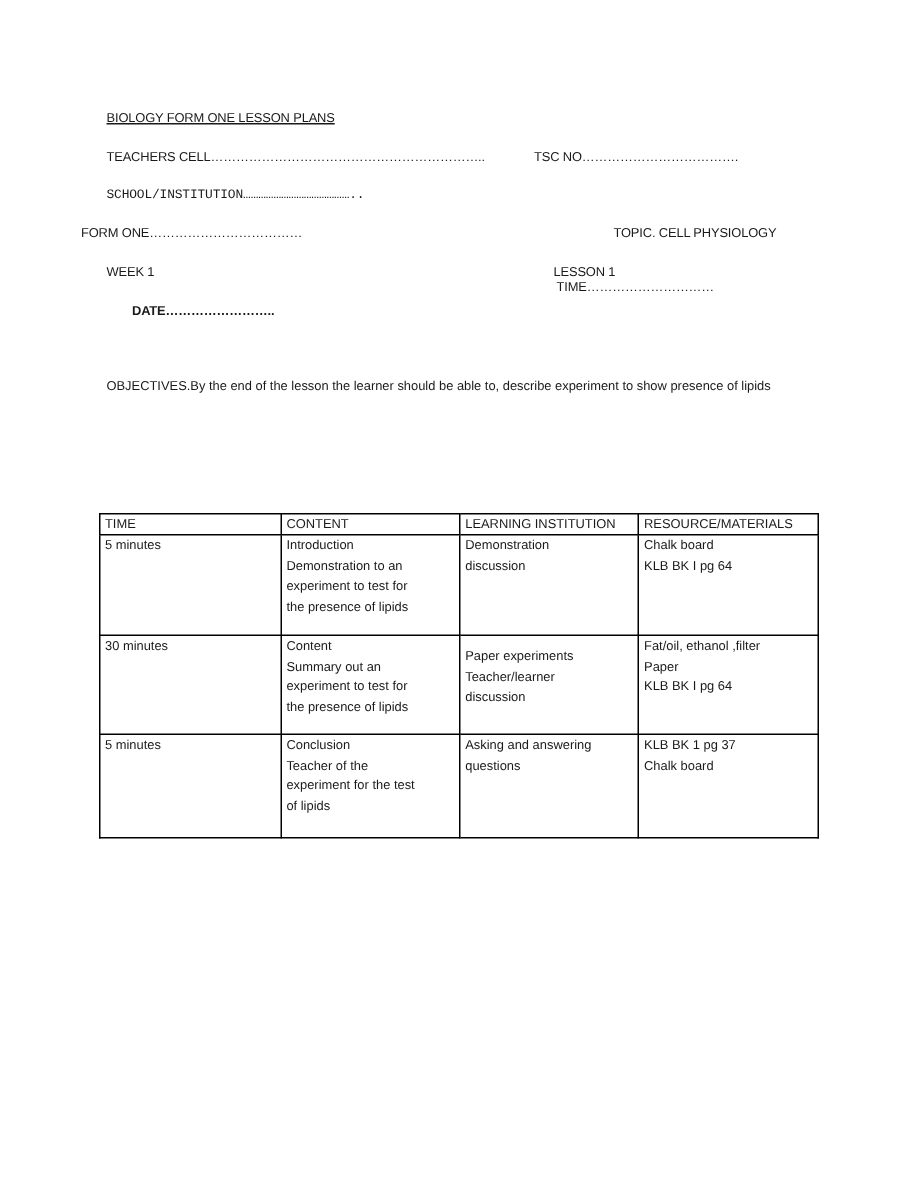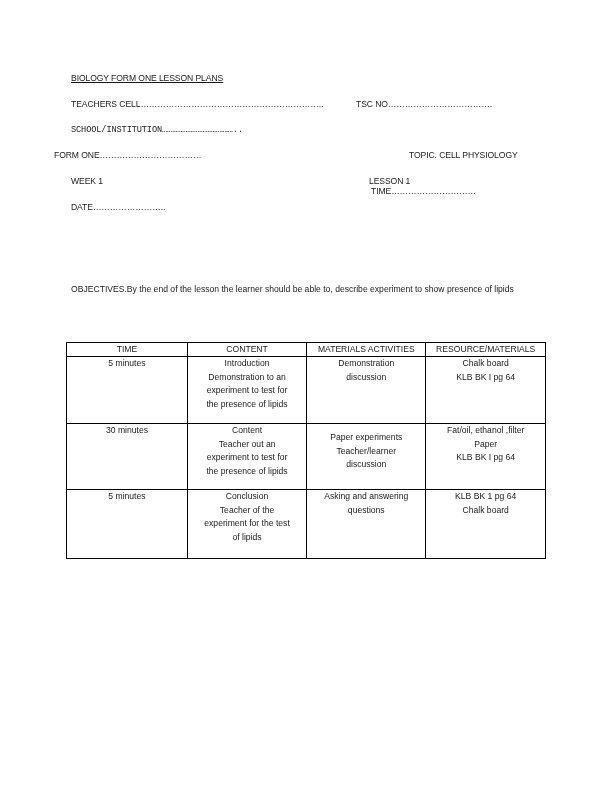--- a/index.html
+++ b/index.html
@@ -1,27 +1,27 @@
 <!DOCTYPE html>
 <html><head>
   <meta charset="utf-8">
   <style>
     html, body { margin: 0; padding: 0; }
     body {
       width: 612px; height: 792px; background: #ffffff; position: relative; overflow: hidden;
       font-family: "Liberation Sans", sans-serif; color: #1a1a1a;
     }
     .t { position: absolute; font-size: 8.6px; white-space: nowrap; line-height: 11px; letter-spacing: -0.1px; }
-    .obj { position: absolute; left: 71px; top: 250px; width: 450px; font-size: 8.6px; line-height: 14px; margin-top: 32px; }
+    .obj { position: absolute; left: 71px; top: 250px; width: 450px; font-size: 8.6px; line-height: 14px; }
     table.plan {
       position: absolute; left: 66px; top: 342px; width: 480px;
       border-collapse: collapse; font-size: 8.6px; line-height: 13.5px;
     }
     table.plan td, table.plan th {
-      border: 1px solid #000; vertical-align: top; text-align: center; font-weight: normal;
+      border: 1px solid #000; vertical-align: top; text-align: left; font-weight: normal;
       padding: 0 3px 0 3px;
     }
     table.plan th { height: 12px; line-height: 13px; }
     .c1 { width: 116px; } .c2 { width: 113px; } .c3 { width: 113px; } .c4 { width: 113px; }
     .r1 td { height: 66px; }
     .r2 td { height: 65px; }
     .r3 td { height: 68px; }
     .line { display: block; white-space: nowrap; }
     .pad { padding-top: 7px; display: block; }
   </style>
@@ -35,31 +35,31 @@
   <div class="t" style="left:356px; top:99px;">TSC NO……………………………….</div>
 
   <div class="t" style="left:71px; top:125px;font-family:Liberation Mono, monospace;">SCHOOL/INSTITUTION……………………………………..</div>
 
   <div class="t" style="left:54px; top:150px;">FORM ONE………………………………</div>
   <div class="t" style="left:365px; top:150px;margin-left:44px;">TOPIC. CELL PHYSIOLOGY</div>
 
   <div class="t" style="left:71px; top:176px;">WEEK 1</div>
   <div class="t" style="left:369px; top:176px;">LESSON 1</div>
 
-  <div class="t" style="left:71px; top:202px;">DATE……………………..</div>
+  <div class="t" style="left:88px; top:202px;font-weight:bold;">DATE……………………..</div>
   <div class="t" style="left:371px; top:186px;">TIME…………………………</div>
 
   <div class="obj">OBJECTIVES.By the end of the lesson the learner should be able to, describe experiment to show presence of lipids</div>
 
   <table class="plan">
     <tbody>
         <tr>
       <th class="c1">TIME</th>
       <th class="c2">CONTENT</th>
-      <th class="c3">MATERIALS ACTIVITIES</th>
+      <th class="c3">LEARNING INSTITUTION</th>
       <th class="c4">RESOURCE/MATERIALS</th>
     </tr>
     <tr class="r1">
       <td>
             <span class="line">5 minutes</span>
           </td>
       <td>
         <span class="line">Introduction</span>
         <span class="line">Demonstration to an</span>
         <span class="line">experiment to test for</span>
@@ -73,21 +73,21 @@
         <span class="line">Chalk board</span>
         <span class="line">KLB BK I pg 64</span>
       </td>
     </tr>
     <tr class="r2">
       <td>
             <span class="line">30 minutes</span>
           </td>
       <td>
         <span class="line">Content</span>
-        <span class="line">Teacher out an</span>
+        <span class="line">Summary out an</span>
         <span class="line">experiment to test for</span>
         <span class="line">the presence of lipids</span>
       </td>
       <td>
         <span class="pad"></span>
         <span class="line">Paper experiments</span>
         <span class="line">Teacher/learner</span>
         <span class="line">discussion</span>
       </td>
       <td>
@@ -104,19 +104,19 @@
         <span class="line">Conclusion</span>
         <span class="line">Teacher of the</span>
         <span class="line">experiment for the test</span>
         <span class="line">of lipids</span>
       </td>
       <td>
         <span class="line">Asking and answering</span>
         <span class="line">questions</span>
       </td>
       <td>
-        <span class="line">KLB BK 1 pg 64</span>
+        <span class="line">KLB BK 1 pg 37</span>
         <span class="line">Chalk board</span>
       </td>
     </tr>
   </tbody>
     </table>
 </div>
 
 </body></html>

